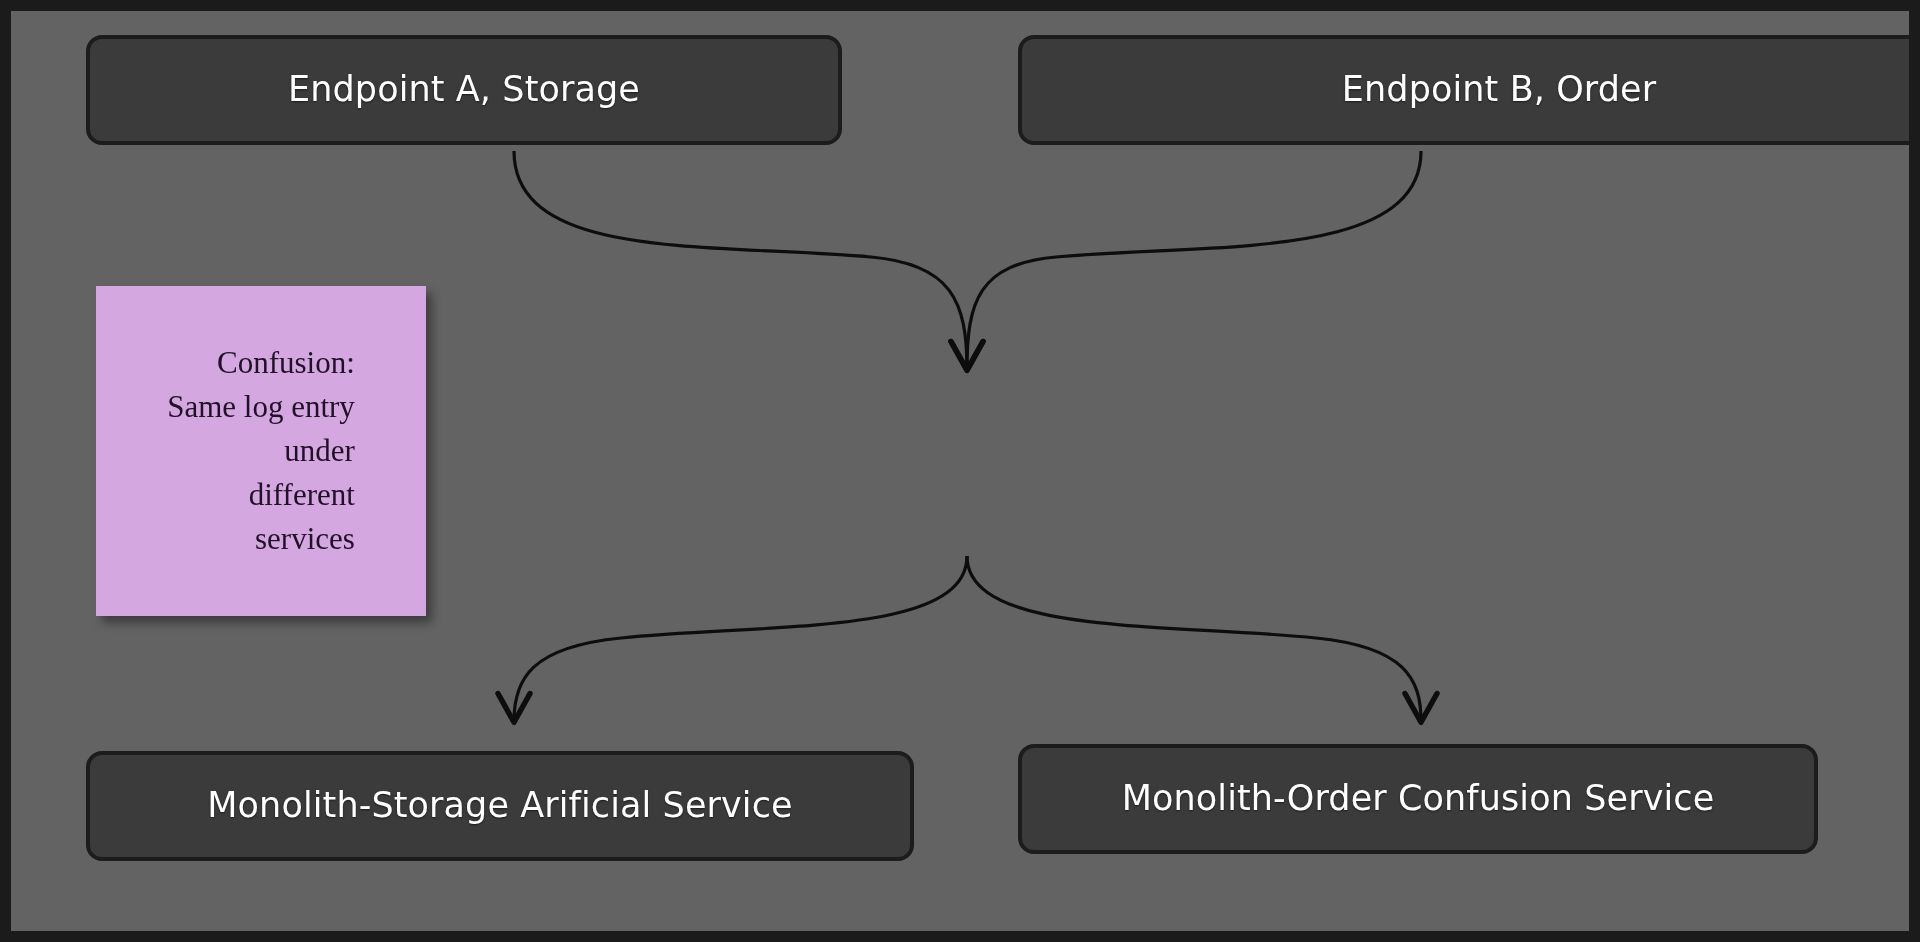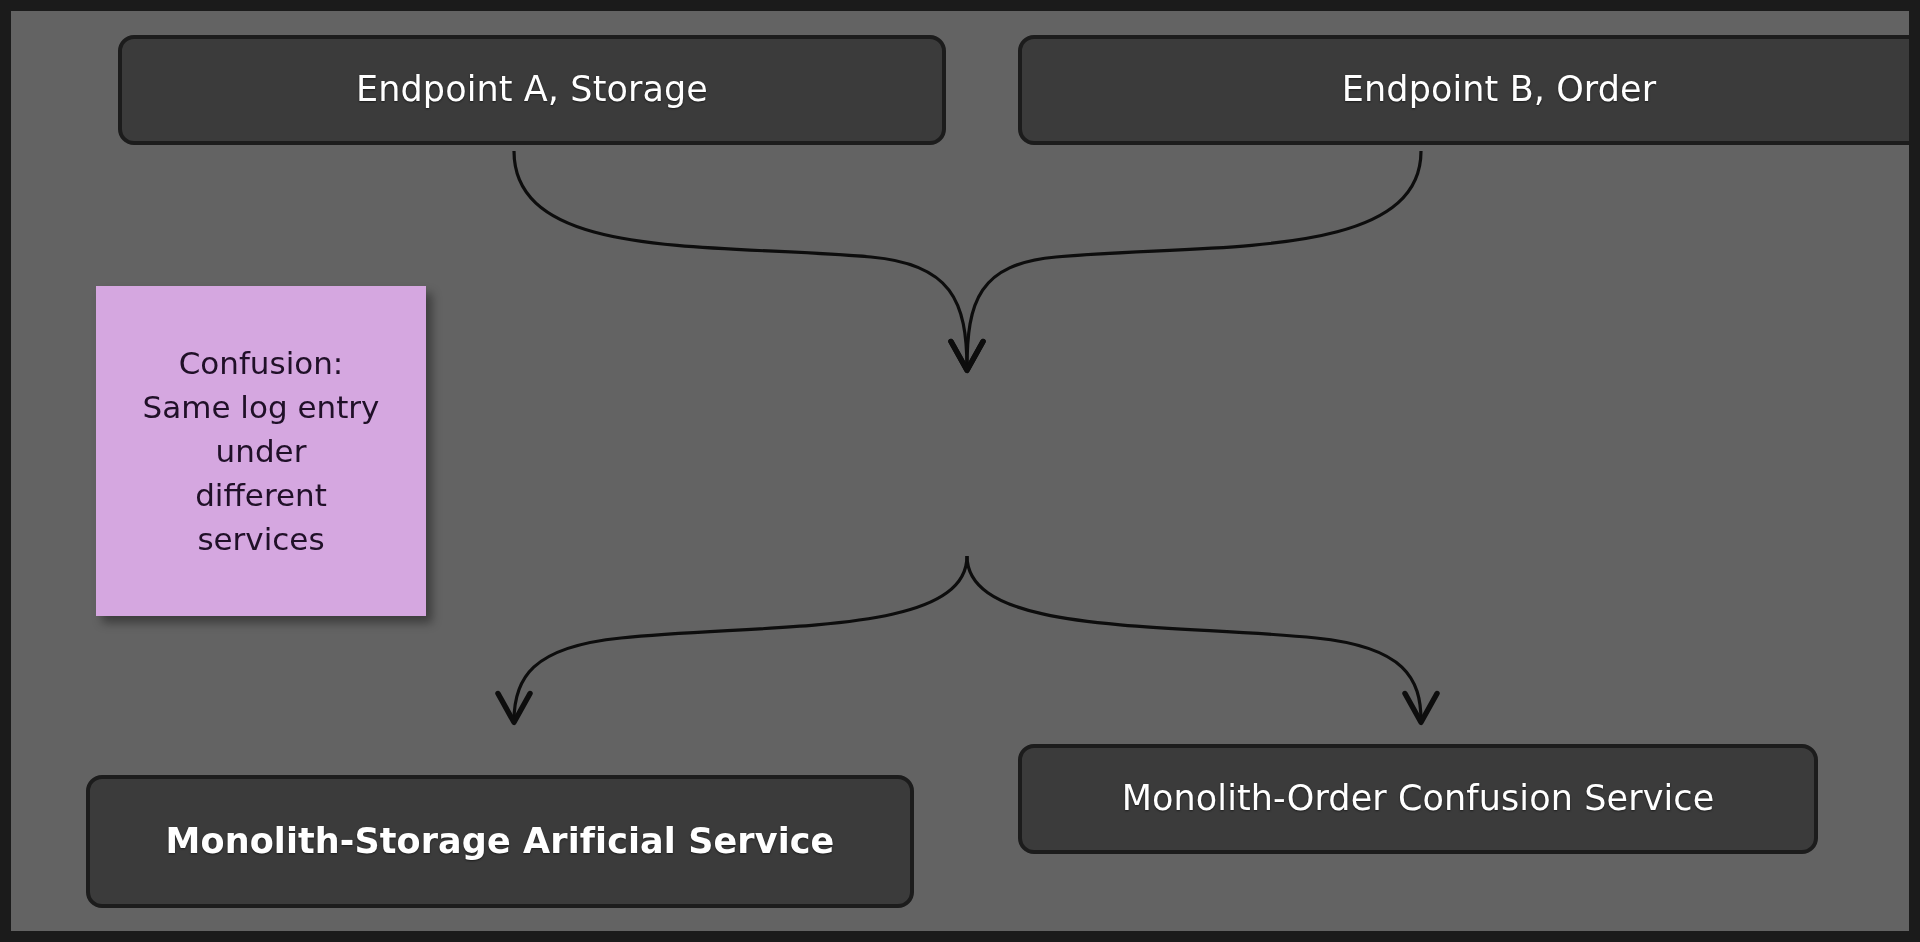--- a/index.html
+++ b/index.html
@@ -57,24 +57,24 @@
     text-align: center;
     color: #ffffff;
     font-size: 35px;
     font-weight: 400;
     line-height: 1.25;
     padding: 6px 18px;
     letter-spacing: 0.1px;
     text-shadow: 0 1px 2px rgba(0,0,0,0.55);
   }
 
-  #node-endpoint-a { left: 75px;  top: 24px;  width: 828px; height: 110px; margin-left: 32px; }
+  #node-endpoint-a { left: 75px;  top: 24px;  width: 756px; height: 110px; }
   #node-endpoint-b { left: 1007px; top: 24px;  width: 960px; height: 110px; padding-left: 20px; }
   #node-auth       { left: 640px; top: 381px; width: 632px; height: 158px; }
-  #node-mono-storage { left: 75px;  top: 764px; width: 828px; height: 133px; font-weight: bold; }
+  #node-mono-storage { left: 75px;  top: 740px; width: 828px; height: 110px; }
   #node-mono-order   { left: 1007px; top: 733px; width: 800px; height: 110px; }
 
   
   #sticky-note {
     position: absolute;
     z-index: 3;
     left: 85px;
     top: 275px;
     width: 330px;
     height: 330px;
@@ -83,23 +83,24 @@
     display: flex;
     align-items: center;
     justify-content: center;
     box-sizing: border-box;
     padding: 10px 14px;
   }
   #sticky-note-text {
     color: #201028;
     font-size: 31px;
     line-height: 1.42;
-    text-align: center;
+    text-align: right;
     white-space: pre-line;
     font-weight: 400;
+    font-family: Liberation Serif, serif;
   }
 </style>
 </head>
 <body>
 
 <div id="diagram-frame">
   <div id="canvas">
 
     <svg id="connectors" viewBox="0 0 1898 920" width="1898" height="920" xmlns="http://www.w3.org/2000/svg">
       <defs>

